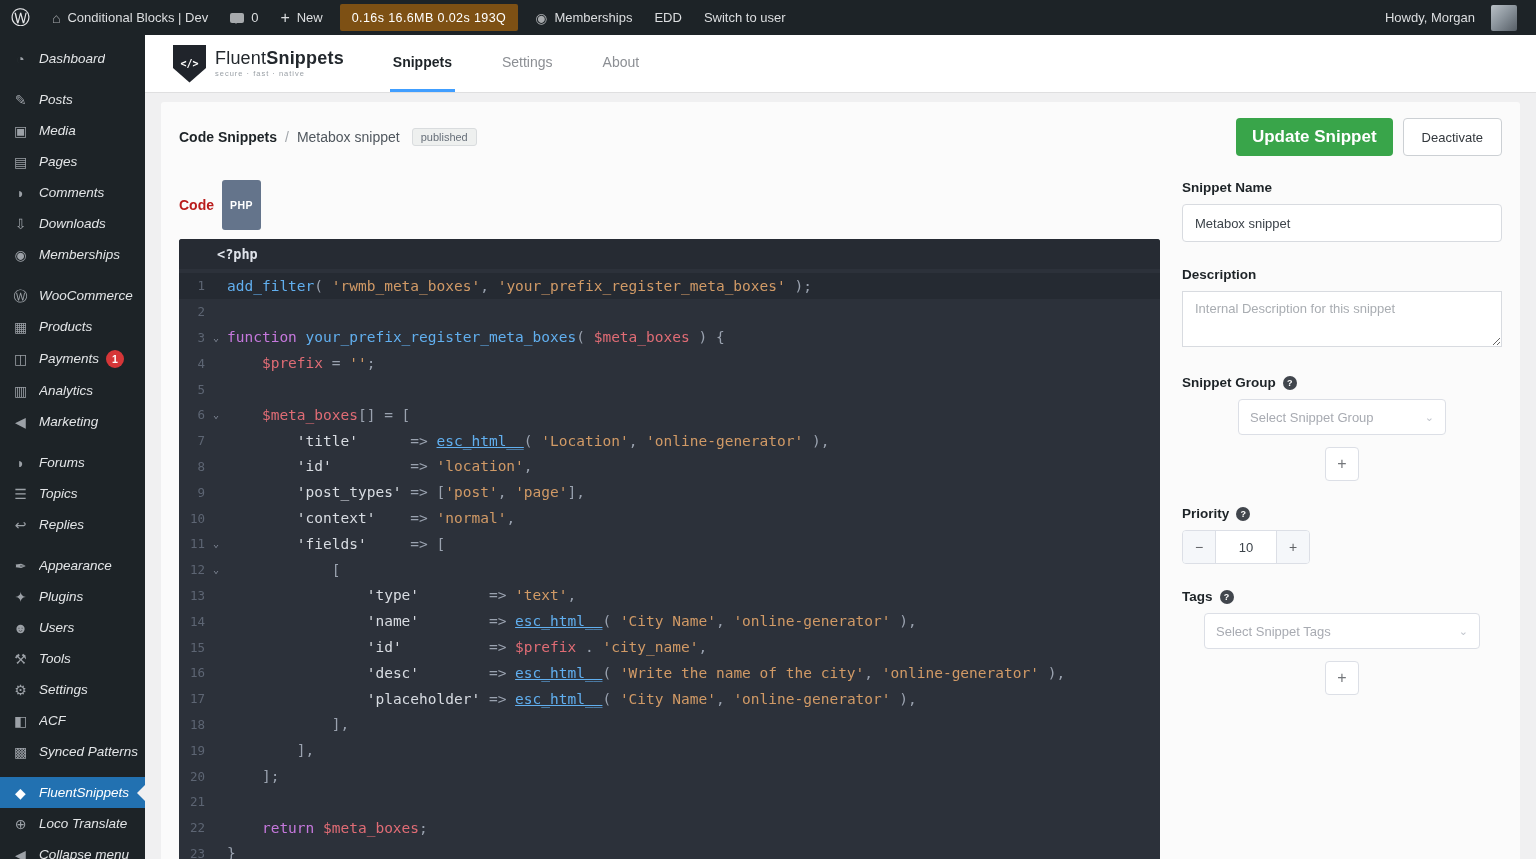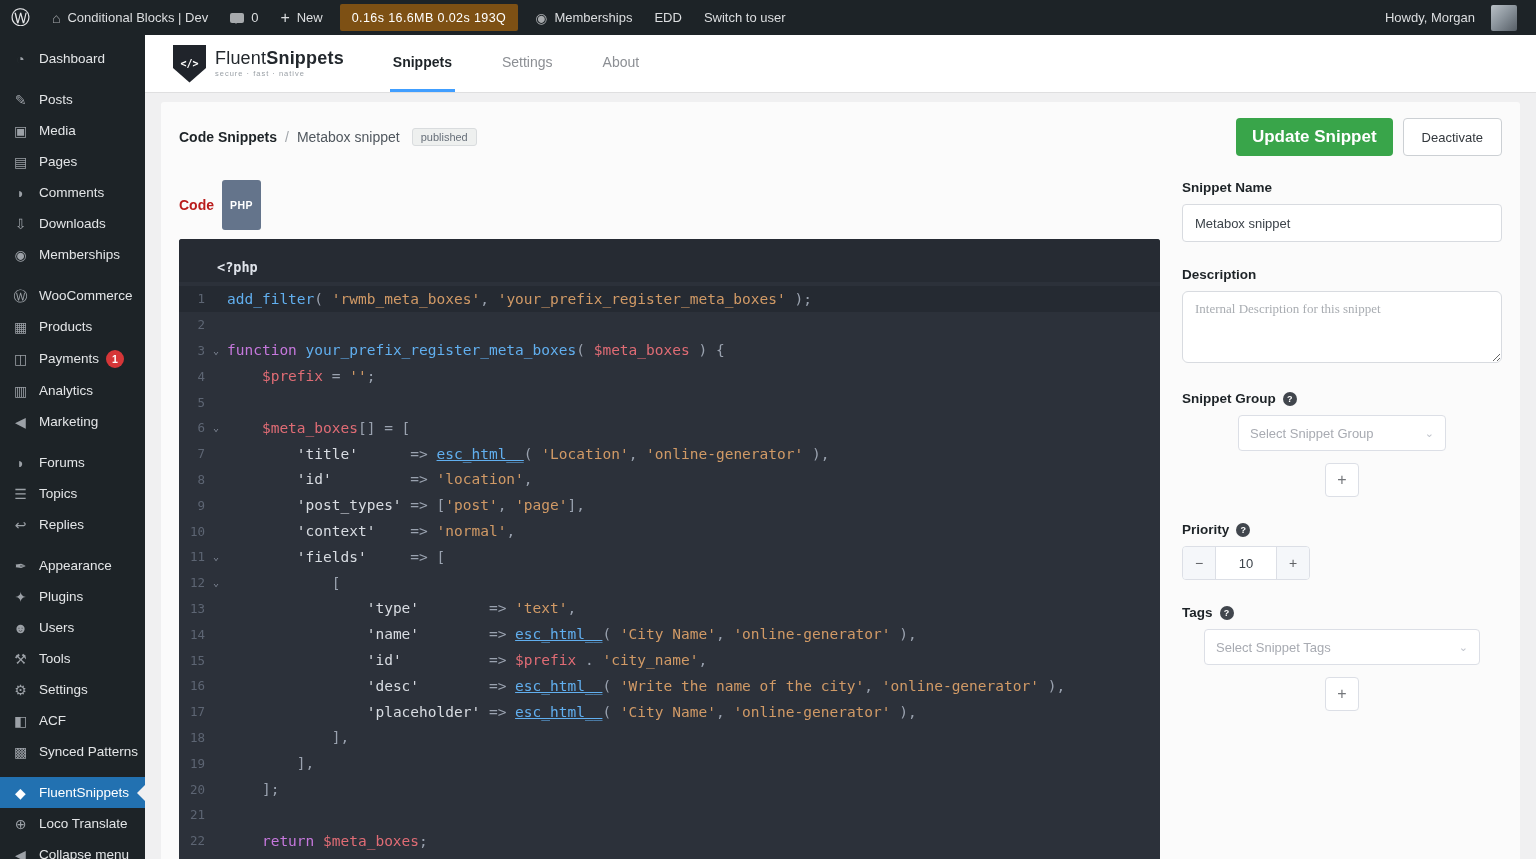--- a/index.html
+++ b/index.html
@@ -15,21 +15,21 @@
   .bubble-icon::after { content:''; position:absolute; left:3px; bottom:-4px; border:3px solid transparent; border-top:4px solid #a7aaad; }
   .perf-badge { background:#7d5014; color:#fff; height:27px; display:flex; align-items:center; padding:0 12px; font-size:12.5px; border-radius:2px; margin:0 6px; letter-spacing:.4px; cursor:pointer; }
   .ab-right { margin-left:auto; display:flex; align-items:center; padding-right:8px; }
   .avatar { width:26px; height:26px; border-radius:2px; margin-left:9px;
             background:linear-gradient(135deg,#b9c0c6 0%,#8d969e 45%,#565e66 100%); }
 
   
   .sidebar { position:fixed; top:35px; left:0; bottom:0; width:145px; background:#1d2327; padding-top:8px; overflow:hidden; z-index:40; }
   .menu-item { position:relative; display:flex; align-items:center; padding:7.5px 6px 7.5px 11px; color:#e3e5e7; font-size:13.5px; cursor:pointer; line-height:16px; }
   .menu-icon { width:19px; flex:none; margin-right:9px; color:#9ca1a7; font-size:14px; text-align:center; line-height:1; }
-  .menu-label { white-space:nowrap; overflow:hidden; }
+  .menu-label { white-space:nowrap; overflow:hidden;font-style:italic; }
   .menu-badge { margin-left:7px; background:#d63638; color:#fff; border-radius:9px; font-size:10.5px; padding:1px 6px; font-weight:700; }
   .menu-sep { height:10px; }
   .menu-item.active { background:#2271b1; color:#fff; }
   .menu-item.active .menu-icon { color:#fff; }
   .menu-item.active::after { content:''; position:absolute; right:0; top:50%; margin-top:-8px; border:8px solid transparent; border-right-color:#f0f0f1; }
 
   
   .main { margin-left:145px; padding-top:35px; }
 
   .fs-header { height:57px; background:#fff; display:flex; align-items:stretch; padding-left:28px; box-shadow:0 1px 0 rgba(0,0,0,.07); }
@@ -55,21 +55,21 @@
   .btn-white { background:#fff; color:#33383d; border:1px solid #ccd0d4; border-radius:4px; padding:9px 18px; font-size:13px; cursor:pointer; font-family:inherit; }
 
   .columns { display:flex; gap:22px; align-items:flex-start; }
   .left-col { flex:1; min-width:0; }
   .code-head { display:flex; align-items:center; gap:8px; margin-bottom:9px; }
   .code-label { font-weight:700; font-size:14px; color:#b91c1c; }
   .lang-badge { background:#64748b; color:#fff; font-size:10.5px; font-weight:700; padding:19px 8px; border-radius:3px; letter-spacing:.4px; }
 
   
   .editor { background:#2c313a; border-radius:3px; overflow:hidden; font-family:"DejaVu Sans Mono","Liberation Mono",monospace; }
-  .editor-head { background:#262b33; color:#dfe3ea; font-weight:700; font-size:13.5px; padding:20px 0 7px 38px; }
+  .editor-head { background:#262b33; color:#dfe3ea; font-weight:700; font-size:13.5px; padding:7px 0 7px 38px; }
   .lines { padding:4px 0 10px; }
   .line { display:flex; height:25.8px; align-items:center; }
   .line.active { background:#252a32; }
   .gutter { width:26px; flex:none; text-align:right; color:#5d6573; font-size:12.5px; }
   .fold { width:22px; flex:none; text-align:center; color:#8b93a1; font-size:10px; }
   .codeln { white-space:pre; font-size:14.5px; color:#a6adbb; }
   .tk-kw { color:#c678dd; }
   .tk-fn { color:#61afef; }
   .tk-fnu { color:#61afef; text-decoration:underline; }
   .tk-var { color:#e06c75; }
@@ -77,21 +77,21 @@
   .tk-key { color:#d8dce2; }
   .tk-pun { color:#9aa2af; }
   .where { font-weight:700; font-size:14px; color:#1d2327; margin-top:16px; }
 
   
   .right-col { width:320px; flex:none; }
   .field { margin-bottom:25px; }
   .field-label { display:flex; align-items:center; gap:7px; font-weight:700; font-size:13.5px; color:#1d2327; margin-bottom:9px; }
   .info-dot { width:14px; height:14px; border-radius:50%; background:#41464d; color:#fff; font-size:9px; display:inline-flex; align-items:center; justify-content:center; cursor:pointer; font-weight:700; }
   .text-input { width:100%; height:38px; border:1px solid #d8dbe0; border-radius:4px; background:#fff; padding:0 12px; font-size:13px; color:#3c434a; font-family:inherit; outline:none; }
-  .textarea { width:100%; height:72px; border:1px solid #d8dbe0; border-radius:6px; background:#fff; padding:9px 12px; font-size:13px; color:#3c434a; font-family:Liberation Serif, serif; outline:none; resize:vertical; }
+  .textarea { width:100%; height:56px; border:1px solid #d8dbe0; border-radius:0; background:#fff; padding:9px 12px; font-size:13px; color:#3c434a; font-family:Liberation Sans, sans-serif; outline:none; resize:vertical; }
   .text-input::placeholder, .textarea::placeholder { color:#a9adb2; }
   .inline-row { display:flex; gap:12px; align-items:center;flex-direction:column; }
   .select-box { height:36px; border:1px solid #dcdfe6; border-radius:4px; background:#fff; display:flex; align-items:center; justify-content:space-between; padding:0 11px; color:#a8abb2; font-size:13px; cursor:pointer; }
   .select-group { width:208px; }
   .select-tags { width:276px; }
   .chevron { color:#c0c4cc; font-size:11px; }
   .plus-btn { width:34px; height:34px; border:1px solid #dcdfe6; border-radius:4px; background:#fff; color:#73767a; font-size:16px; display:flex; align-items:center; justify-content:center; cursor:pointer; }
   .stepper { display:flex; width:128px; height:34px; border:1px solid #dcdfe6; border-radius:4px; overflow:hidden; }
   .step-btn { width:33px; background:#f5f7fa; display:flex; align-items:center; justify-content:center; color:#606266; cursor:pointer; font-size:14px; }
   .step-btn.minus { border-right:1px solid #dcdfe6; }

